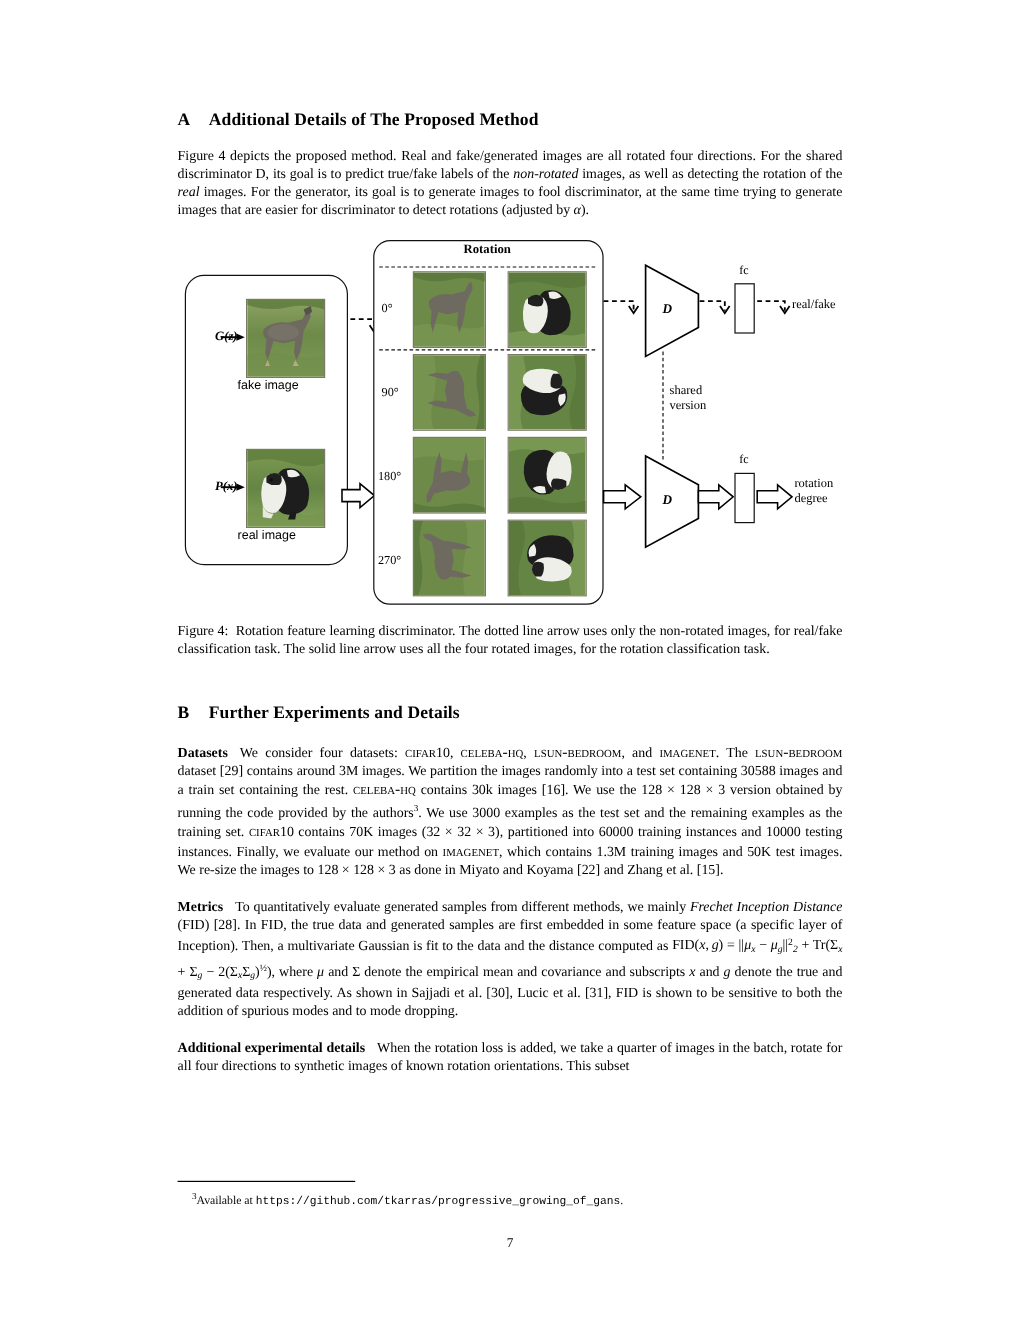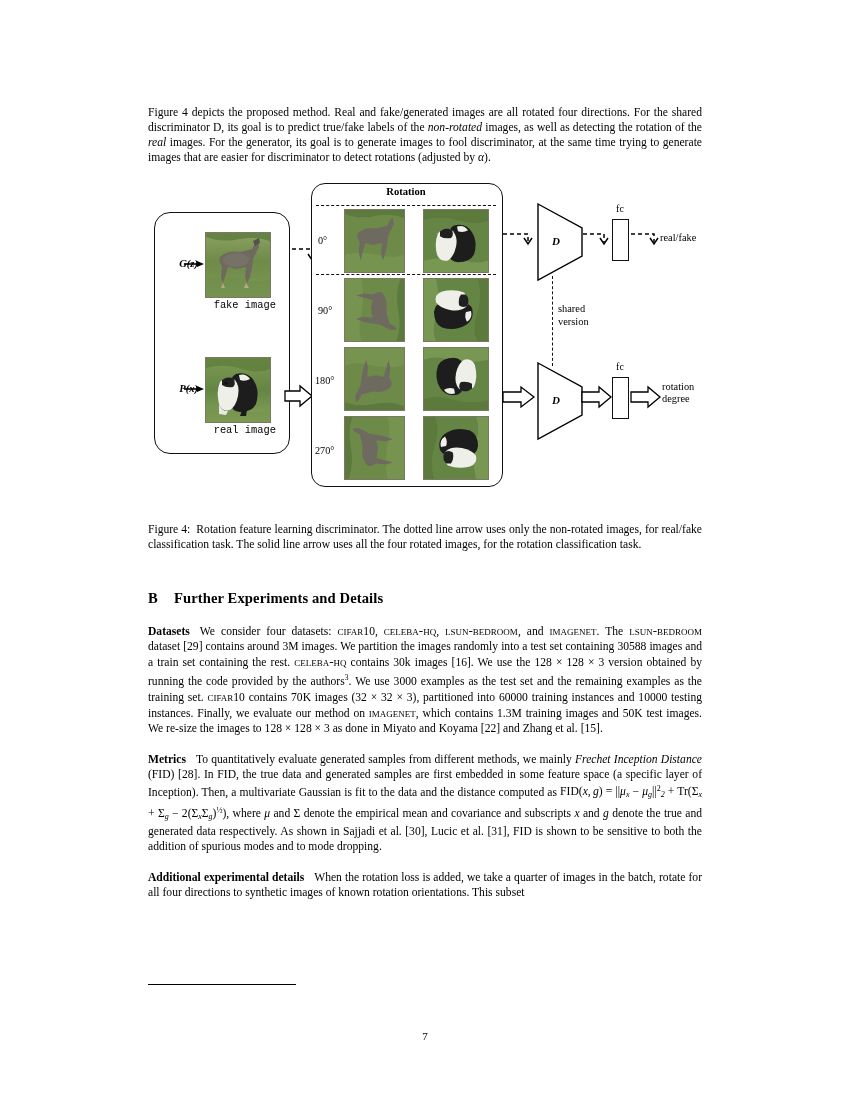--- a/index.html
+++ b/index.html
@@ -72,21 +72,21 @@
   .figure {
     position: relative;
     width: 554px;
     height: 318px;
     margin-top: 16px;
   }
   .fig-caption {
     font-size: 11.6px;
     line-height: 15px;
     text-align: justify;
-    margin-top: 23px;
+    margin-top: 2px;
   }
 
   
   .leftbox {
     position: absolute;
     left: 6px; top: 31px;
     width: 134px; height: 240px;
     border: 1.3px solid #111;
     border-radius: 16px;
     background: #fff;
@@ -97,22 +97,22 @@
     overflow: hidden;
   }
   .photo {
     position: absolute;
     left: 0; top: 0;
     width: 100%; height: 100%;
   }
   .lbl-sm {
     position: absolute;
     font-size: 10.4px;
-    text-align: right;
-    font-family: Liberation Mono, monospace;
+    text-align: left;
+    font-family: Liberation Sans, sans-serif;
   }
   .lbl-it {
     position: absolute;
     font-size: 10.6px;
     font-style: italic;
     font-weight: bold;
     font-family: "Liberation Serif", serif;
   }
 
   
@@ -201,20 +201,23 @@
     font-size: 11px;
   }
   svg { display: block; overflow: visible; }
 </style>
 </head>
 <body>
 
 <div class="page">
   <div class="content">
 
+    <h2 class="section">
+      <span class="letter">A</span><span>Additional Details of The Proposed Method</span>
+    </h2>
 
     <p class="body"><span>Figure 4 depicts the proposed method. Real and fake/generated images are all rotated four directions. For the shared discriminator D, its goal is to predict true/fake labels of the </span><span class="it">non-rotated</span><span> images, as well as detecting the rotation of the </span><span class="it">real</span><span> images. For the generator, its goal is to generate images to fool discriminator, at the same time trying to generate images that are easier for discriminator to detect rotations (adjusted by </span><span class="math">α</span><span>).</span></p>
 
     <div class="figure">
 
       <div class="leftbox"></div>
 
       <div class="imgbox" style="left:57px; top:51px; width:64px; height:64px;">
         <svg class="photo" viewBox="0 0 64 64" preserveAspectRatio="none">
           <defs>
@@ -449,15 +452,16 @@
 
       <p class="body" style="margin-top:16px;"><span class="runin">Datasets</span><span class="gap"></span><span>We consider four datasets: </span><span class="sc">cifar</span><span>10</span><span>, </span><span class="sc">celeba-hq</span><span>, </span><span class="sc">lsun-bedroom</span><span>, and </span><span class="sc">imagenet</span><span>. The </span><span class="sc">lsun-bedroom</span><span> dataset [29] contains around 3M images. We partition the images randomly into a test set containing 30588 images and a train set containing the rest. </span><span class="sc">celeba-hq</span><span> contains 30k images [16]. We use the </span><span class="math mathup">128 × 128 × 3</span><span> version obtained by running the code provided by the authors</span><sup class="fn">3</sup><span>. We use 3000 examples as the test set and the remaining examples as the training set. </span><span class="sc">cifar</span><span>10</span><span> contains 70K images (</span><span class="math mathup">32 × 32 × 3</span><span>), partitioned into 60000 training instances and 10000 testing instances. Finally, we evaluate our method on </span><span class="sc">imagenet</span><span>, which contains 1.3M training images and 50K test images. We re-size the images to </span><span class="math mathup">128 × 128 × 3</span><span> as done in Miyato and Koyama [22] and Zhang et al. [15].</span></p>
 
       <p class="body" style="margin-top:16px;"><span class="runin">Metrics</span><span class="gap"></span><span>To quantitatively evaluate generated samples from different methods, we mainly </span><span class="it">Frechet Inception Distance</span><span> (FID) [28]. In FID, the true data and generated samples are first embedded in some feature space (a specific layer of Inception). Then, a multivariate Gaussian is fit to the data and the distance computed as </span><span class="math mathup">FID(<span class="math">x</span>, <span class="math">g</span>) = ||<span class="math">μ</span><span class="sub">x</span> − <span class="math">μ</span><span class="sub">g</span>||<span class="supn">2</span><span class="sub">2</span> + Tr(Σ<span class="sub">x</span> + Σ<span class="sub">g</span> − 2(Σ<span class="sub">x</span>Σ<span class="sub">g</span>)<span class="frac">½</span>)</span><span>, where </span><span class="math">μ</span><span> and </span><span class="math mathup">Σ</span><span> denote the empirical mean and covariance and subscripts </span><span class="math">x</span><span> and </span><span class="math">g</span><span> denote the true and generated data respectively. As shown in Sajjadi et al. [30], Lucic et al. [31], FID is shown to be sensitive to both the addition of spurious modes and to mode dropping.</span></p>
 
       <p class="body" style="margin-top:16px;"><span class="runin">Additional experimental details</span><span class="gap"></span><span>When the rotation loss is added, we take a quarter of images in the batch, rotate for all four directions to synthetic images of known rotation orientations. This subset</span></p>
     </div>
   </div>
 
   <div class="footnote-rule"></div>
+  <div class="footnote"><sup class="fn">3</sup><span>Available at </span><span class="mono">https://github.com/tkarras/progressive_growing_of_gans</span><span>.</span></div>
 
   <div class="pageno">7</div>
 </div>
 
 </body></html>

